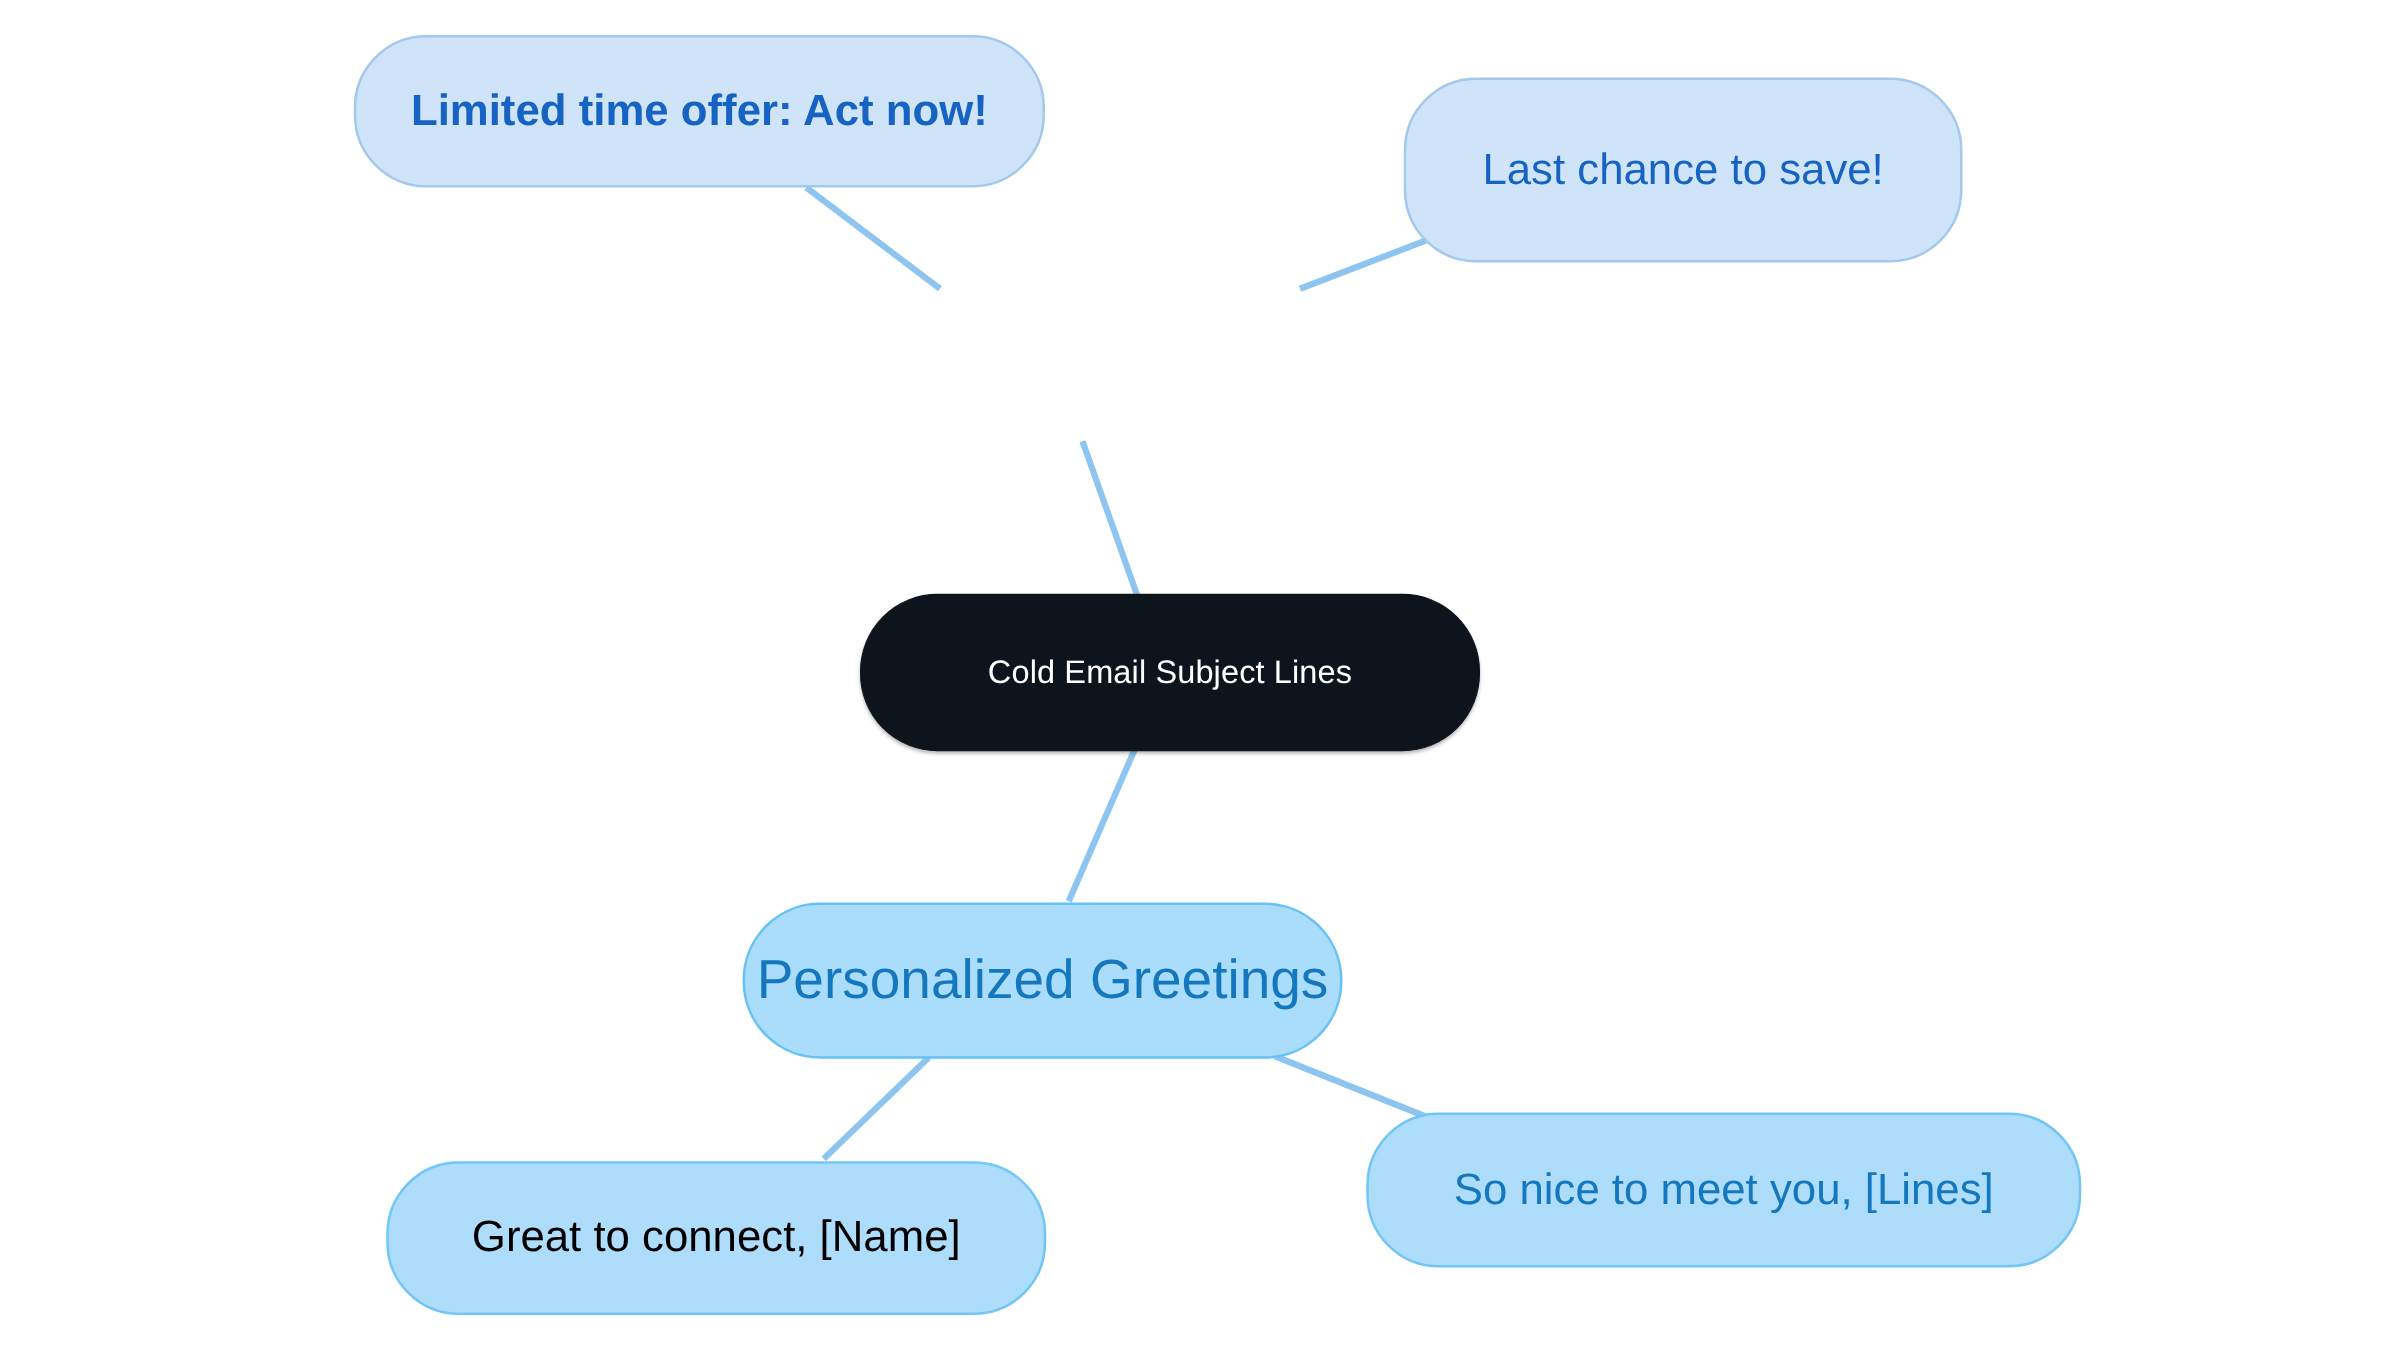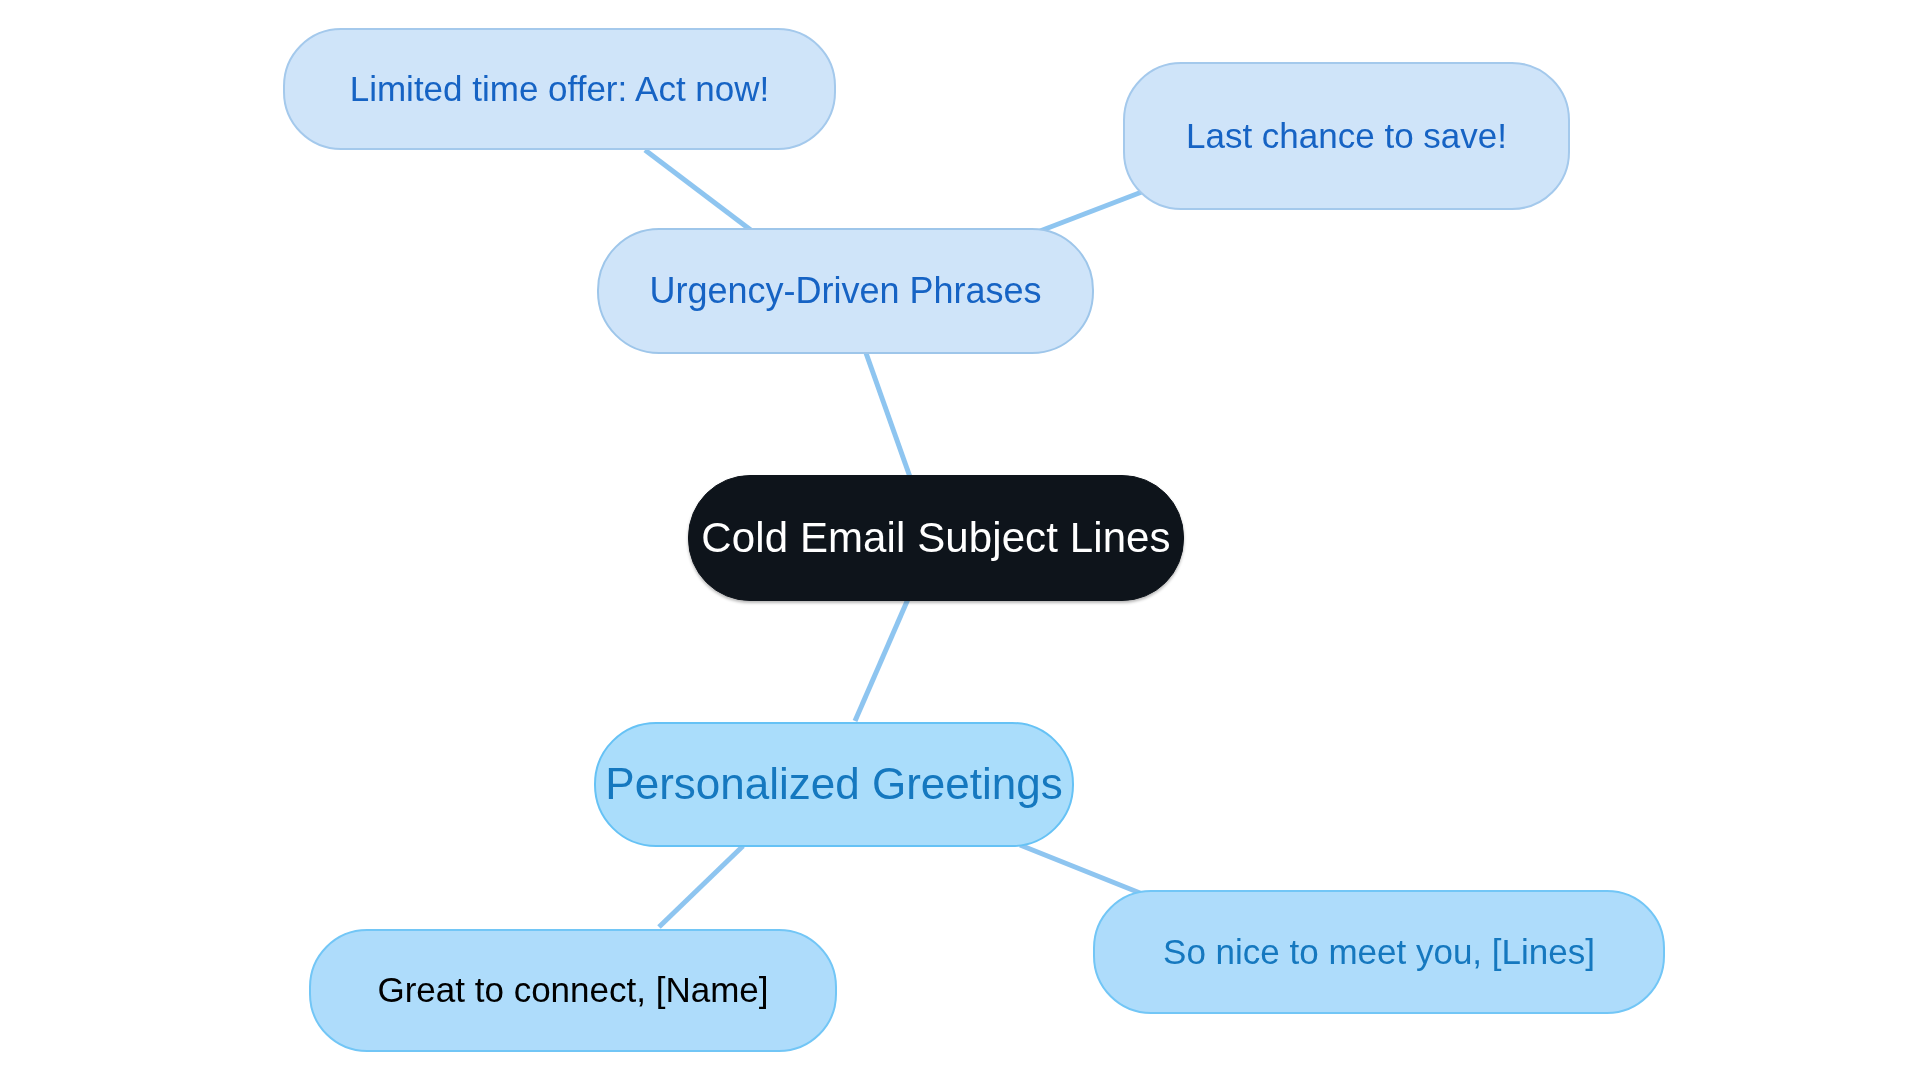--- a/index.html
+++ b/index.html
@@ -41,21 +41,21 @@
 
   
   .node.root {
     background: #0e141b;
     border: 1px solid #0e141b;
     border-radius: 62px;
     box-shadow: 0 2px 3px rgba(0,0,0,0.28);
   }
   .node.root .node-label {
     color: #ffffff;
-    font-size: 42px;
+    font-size: 26px;
     letter-spacing: 0.1px;
   }
 
   
   .node.branch-a {
     background: #cfe4f9;
     border: 2px solid #9ec6ea;
     border-radius: 62px;
   }
   .node.branch-a .node-label {
@@ -107,25 +107,22 @@
       <line x1="866" y1="353" x2="910" y2="477" stroke="#8ec5f0" stroke-width="5" stroke-linecap="butt"></line>
       <line x1="908" y1="599" x2="855" y2="721" stroke="#8ec5f0" stroke-width="5" stroke-linecap="butt"></line>
       <line x1="743" y1="846" x2="659" y2="927" stroke="#8ec5f0" stroke-width="5" stroke-linecap="butt"></line>
       <line x1="1020" y1="845" x2="1140" y2="893" stroke="#8ec5f0" stroke-width="5" stroke-linecap="butt"></line>
     </svg>
 
   <div class="node root" style="left: 688px; top: 475px; width: 496px; height: 126px; background: rgb(14, 20, 27);">
     <span class="node-label" style="color: rgb(255, 255, 255);">Cold Email Subject Lines</span>
   </div>
 
-  <div class="node branch-a" style="left: 597px; top: 228px; width: 497px; height: 126px; background: rgb(207, 228, 249); border-color: rgb(158, 198, 234);">
-    <span class="node-label" style="color: rgb(22, 99, 196);">Urgency-Driven Phrases</span>
-  </div>
 
-  <div class="node leaf-a" style="left: 283px; top: 28px; width: 553px; height: 122px; background: rgb(207, 228, 249); border-color: rgb(164, 201, 236);">
+  <div class="node leaf-a" style="left: 283px; top: 28px; width: 553px; height: 122px; background: rgb(207, 228, 249); border-color: rgb(164, 201, 236); font-weight: bold;">
     <span class="node-label" style="color: rgb(22, 99, 196);">Limited time offer: Act now!</span>
   </div>
 
   <div class="node leaf-a" style="left: 1123px; top: 62px; width: 447px; height: 148px; background: rgb(207, 228, 249); border-color: rgb(164, 201, 236);">
     <span class="node-label" style="color: rgb(22, 99, 196);">Last chance to save!</span>
   </div>
 
   <div class="node branch-b" style="left: 594px; top: 722px; width: 480px; height: 125px; background: rgb(170, 221, 251); border-color: rgb(102, 194, 245);">
     <span class="node-label" style="color: rgb(21, 120, 191);">Personalized Greetings</span>
   </div>

